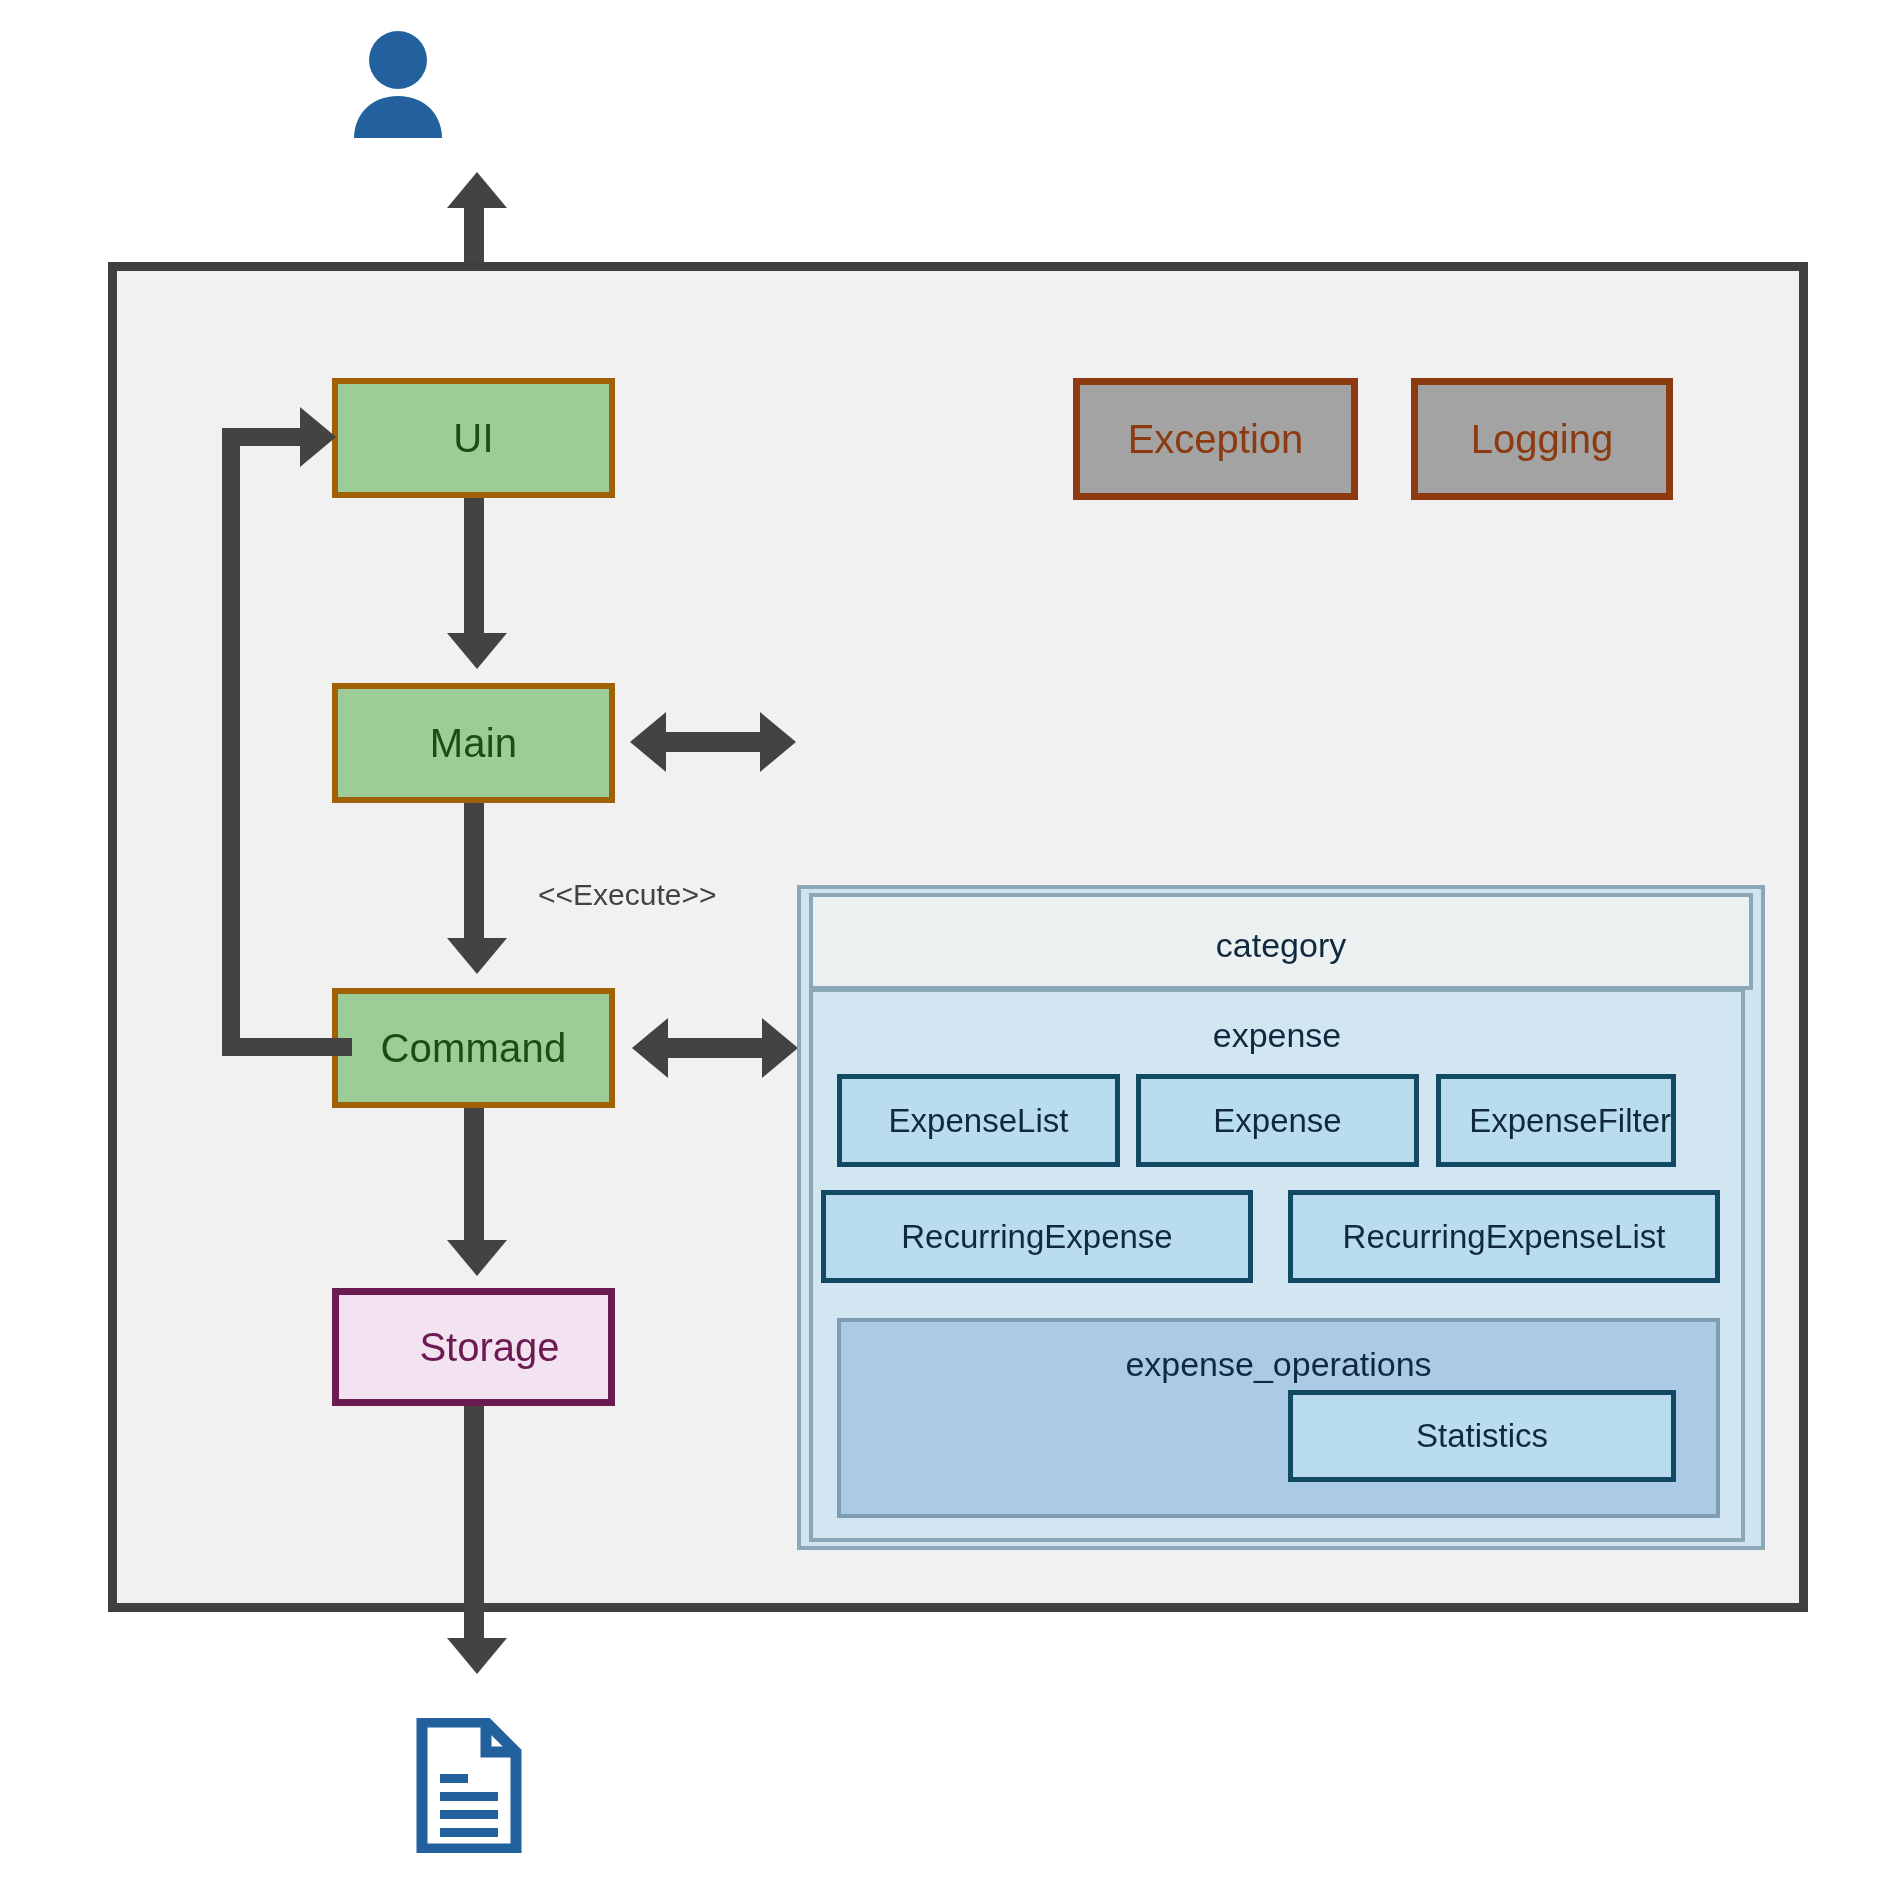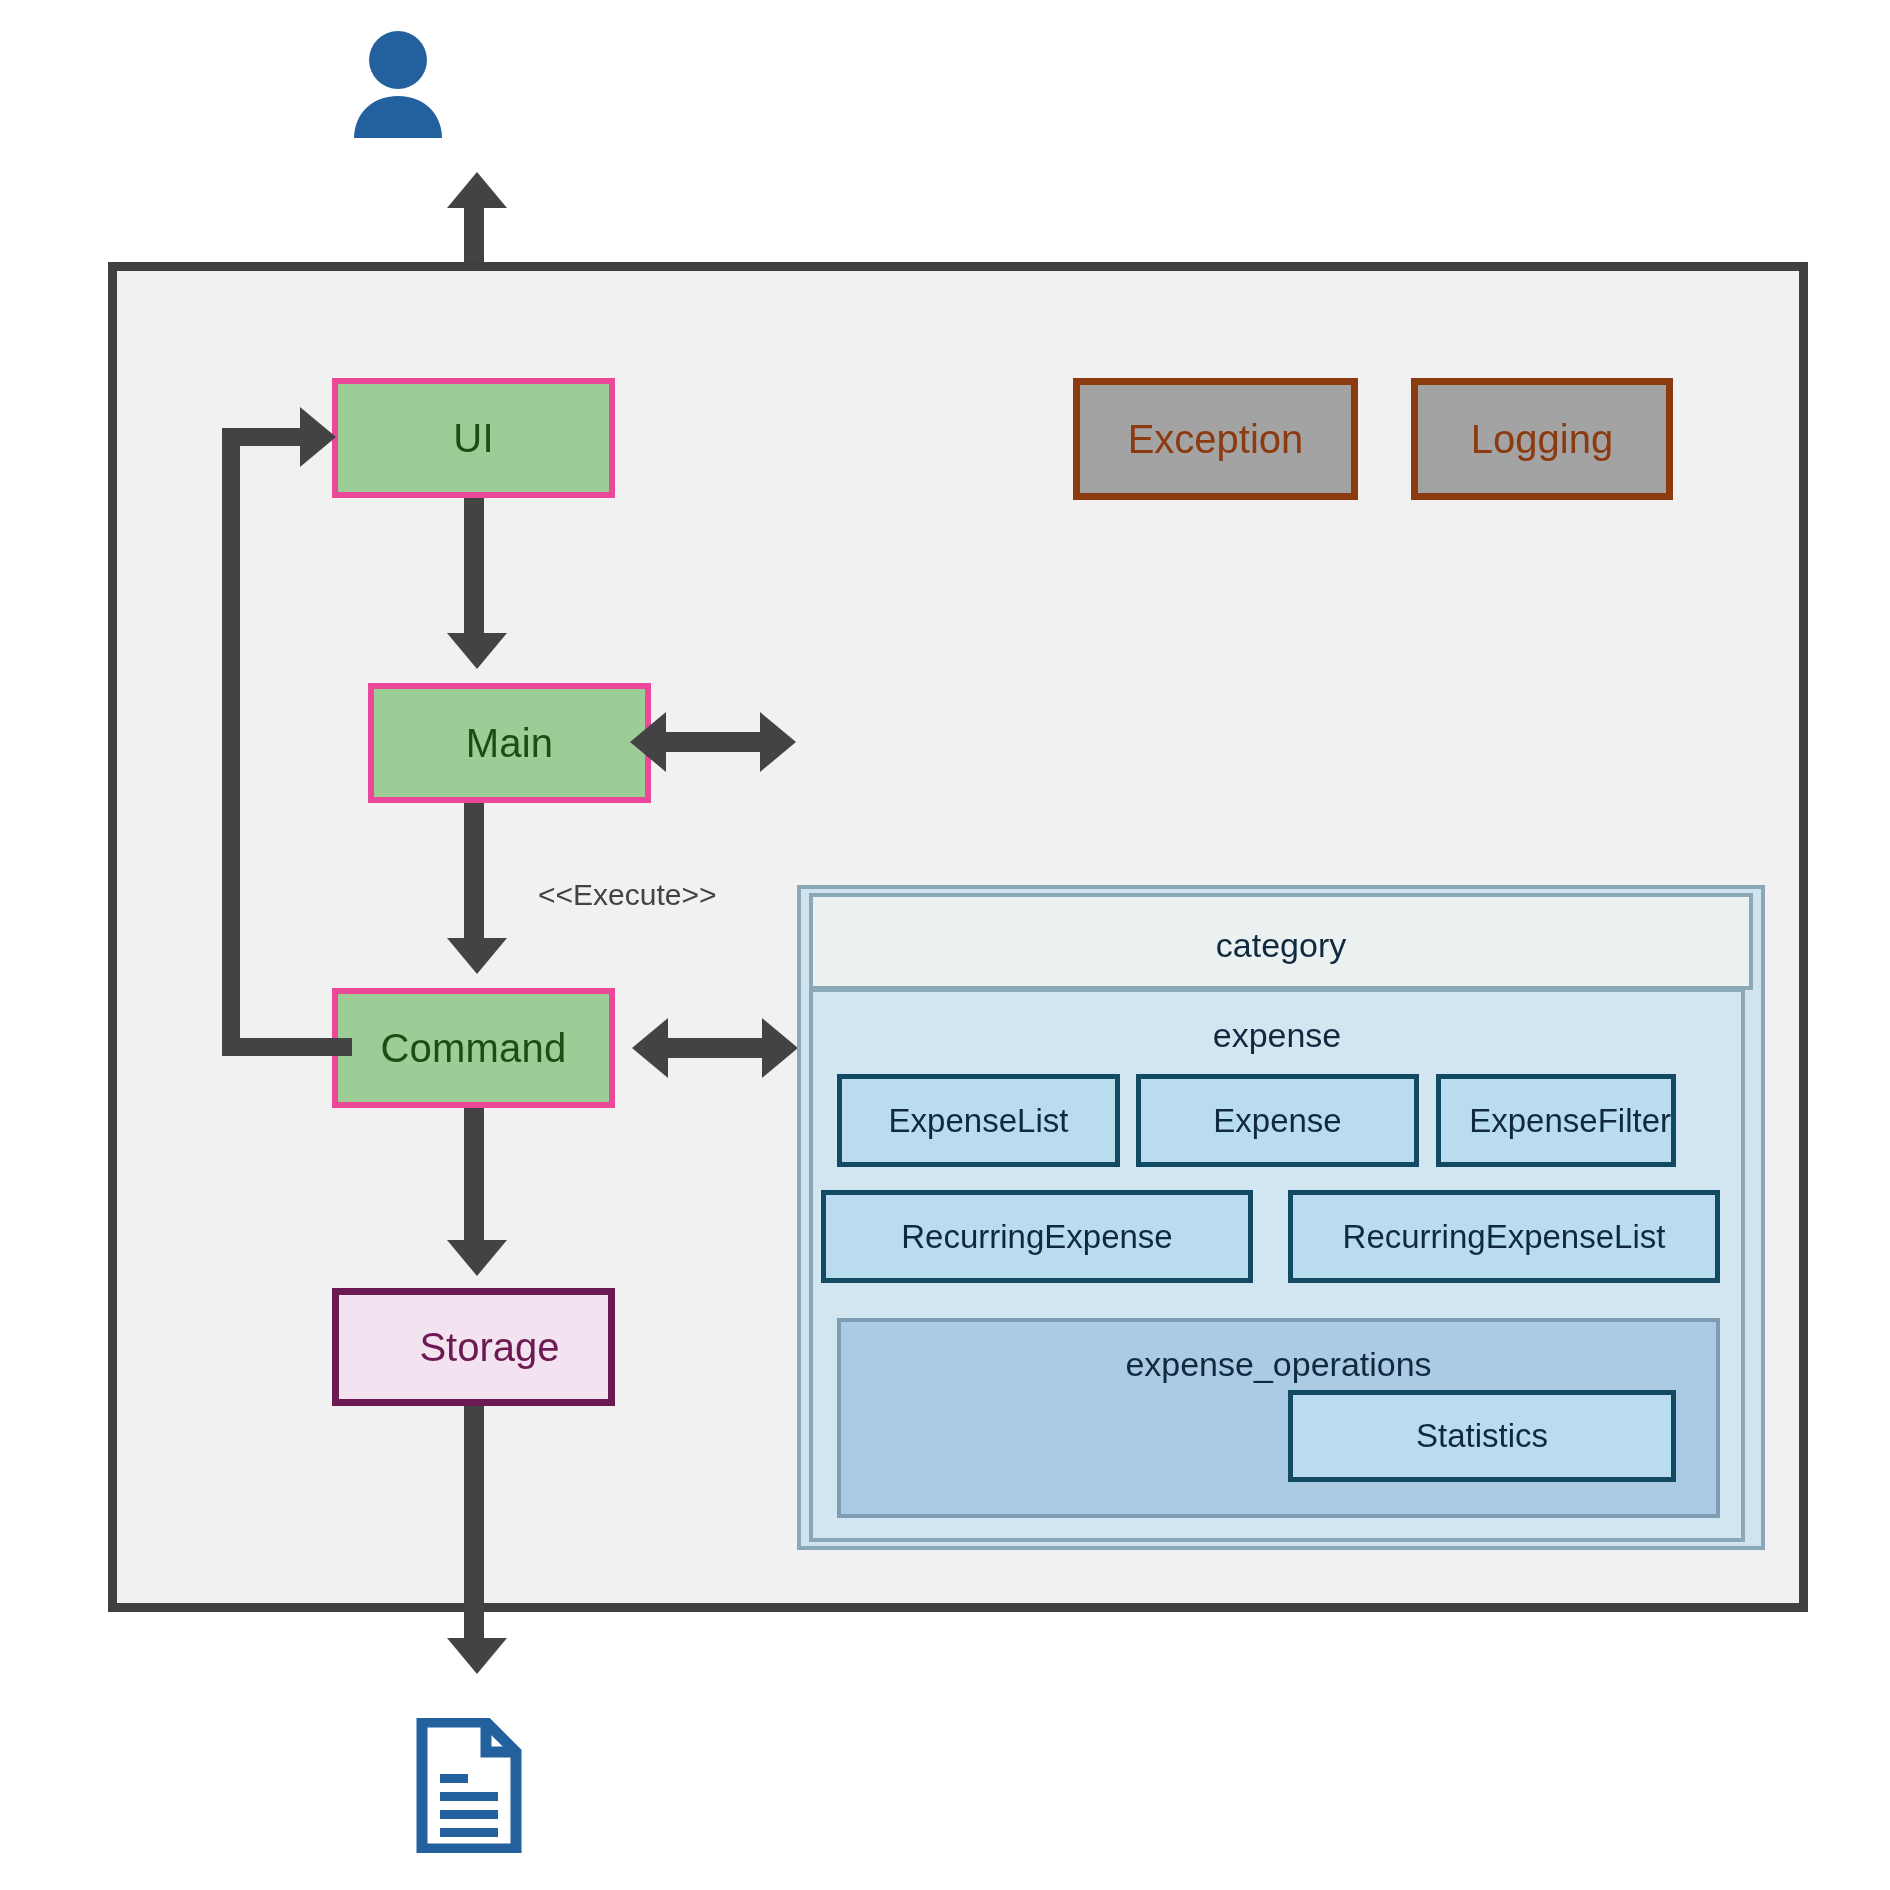--- a/index.html
+++ b/index.html
@@ -28,21 +28,21 @@
     left: 108px; top: 262px;
     width: 1700px; height: 1350px;
     background: #F1F1F1;
     border: 9px solid #404040;
   }
 
   
   .comp {
     display: flex; align-items: center; justify-content: center;
     background: #9DCD96;
-    border: 6px solid #ec4899;
+    border: 6px solid #a16207;
     color: #1E4D12;
     font-size: 40px;
     letter-spacing: .2px;
   }
 
   
   .cross {
     display: flex; align-items: center; justify-content: center;
     background: #a3a3a3;
     border: 7px solid #8C3A10;
@@ -143,21 +143,21 @@
   <div class="abs arrowhead ah-up" style="left:447px; top:172px;"></div>
   <div class="abs line" style="left:464px; top:200px; width:20px; height:150px;"></div>
   <div class="abs arrowhead ah-down" style="left:447px; top:340px;"></div>
 
   <div class="abs system-box"></div>
 
   <div class="abs comp" style="left:332px; top:378px; width:283px; height:120px;">
     <span>UI</span>
   </div>
 
-  <div class="abs comp" style="left:332px; top:683px; width:283px; height:120px;margin-left:36px;">
+  <div class="abs comp" style="left:332px; top:683px; width:283px; height:120px;">
     <span>Main</span>
   </div>
 
 
   <div class="abs comp" style="left:332px; top:988px; width:283px; height:120px;">
     <span>Command</span>
   </div>
 
   <div class="abs storage" style="left:332px; top:1288px; width:283px; height:118px;">
     <span>Storage</span>

